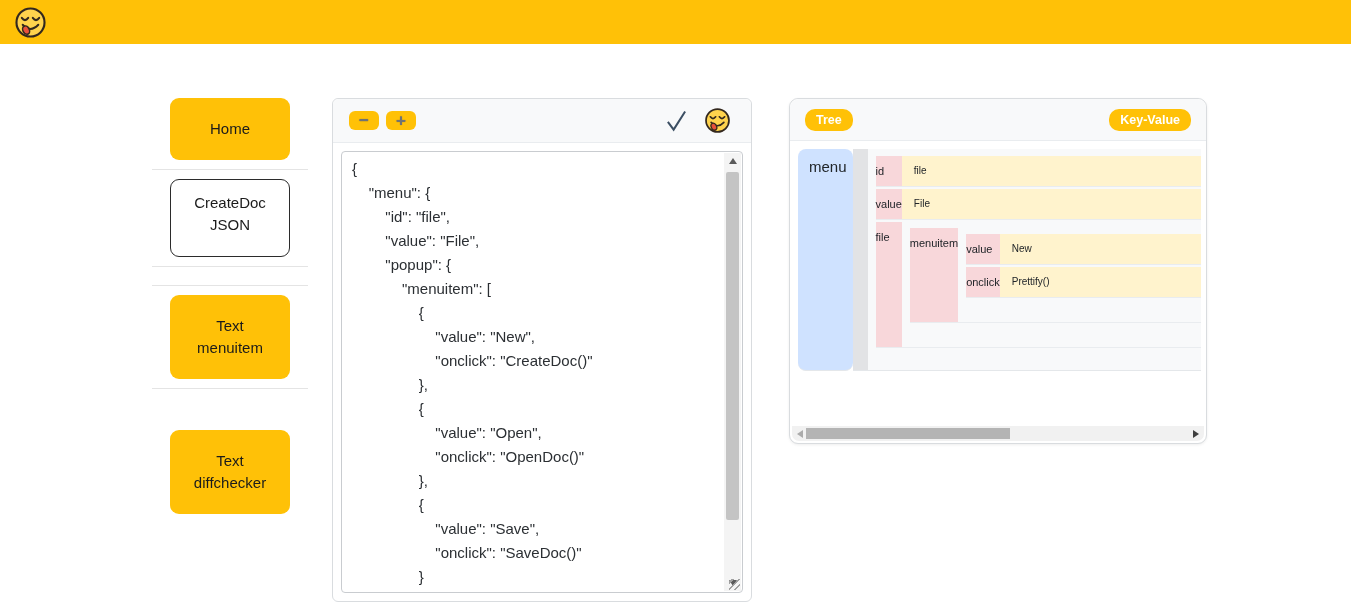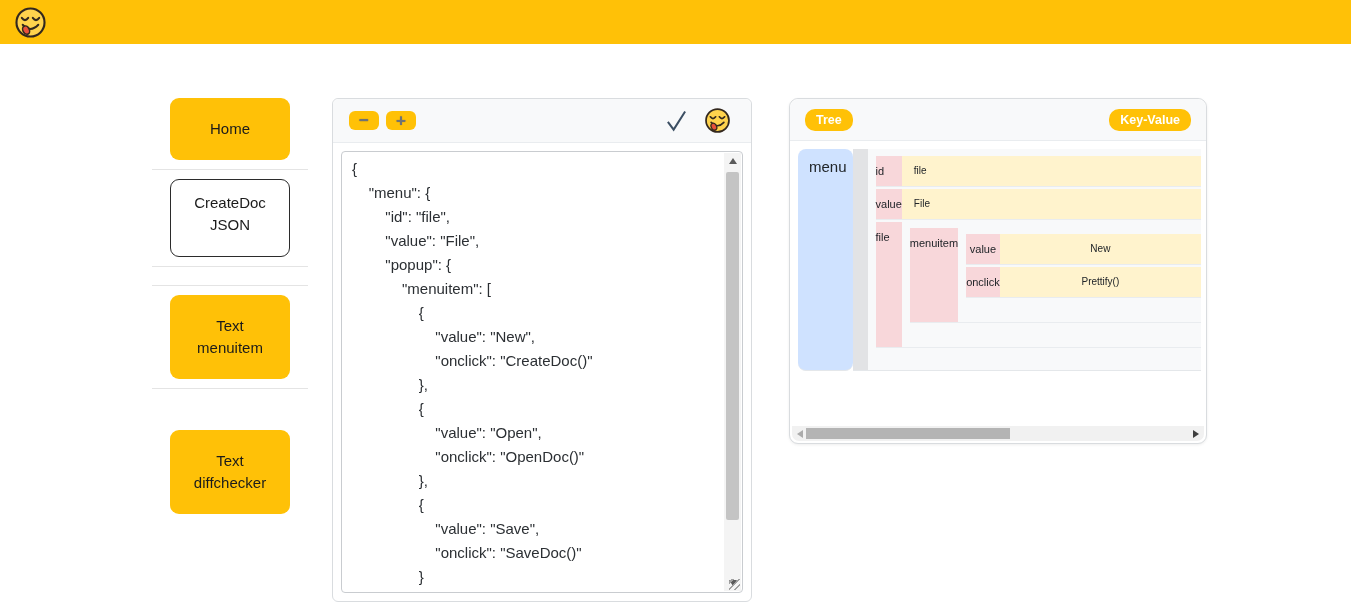--- a/index.html
+++ b/index.html
@@ -61,21 +61,21 @@
   .t-trow{display:table-row;}
   .c-menu{display:table-cell;width:52px;background:var(--blue);vertical-align:top;
     padding:9px 6px 8px 11px;font-size:15px;border-bottom:1px solid #e4e7ea;border-radius:8px;}
   .c-gutter{display:table-cell;width:15px;background:var(--gutter);border-bottom:1px solid #e4e7ea;}
   .c-nest-outer{display:table-cell;background:var(--soft);padding:5px 0 20px 8px;vertical-align:top;border-bottom:1px solid #e4e7ea;}
   .kv{display:table;width:100%;border-collapse:separate;border-spacing:0 2px;}
   .kv-r{display:table-row;}
   .k{display:table-cell;width:1%;white-space:nowrap;background:var(--pink);padding:9px 0;
     vertical-align:top;font-size:11px;border-bottom:1px solid var(--line);}
   .v{display:table-cell;background:var(--cream);padding:9px 12px;font-size:10px;border-bottom:1px solid var(--line);}
-  .nest{display:table-cell;padding:4px 0 22px 8px;vertical-align:top;border-bottom:1px solid var(--line);text-align:center;}
+  .nest{display:table-cell;padding:4px 0 22px 8px;vertical-align:top;border-bottom:1px solid var(--line);}
   .hscroll{flex:0 0 15px;margin:0 2px 2px 2px;background:#f1f1f1;position:relative;border-radius:0 0 7px 7px;}
   .hs-left,.hs-right{position:absolute;top:0;width:16px;height:15px;display:flex;align-items:center;justify-content:center;cursor:pointer;}
   .hs-left{left:0;} .hs-right{right:0;}
   .tri-left{width:0;height:0;border-top:4px solid transparent;border-bottom:4px solid transparent;border-right:6px solid #ababab;}
   .tri-right{width:0;height:0;border-top:4px solid transparent;border-bottom:4px solid transparent;border-left:6px solid #3f3f3f;}
   .hs-thumb{position:absolute;left:14px;top:2px;height:11px;width:204px;background:#b4b4b4;cursor:grab;}
   .check-svg{display:block;}
 </style>
 </head>
 <body>

